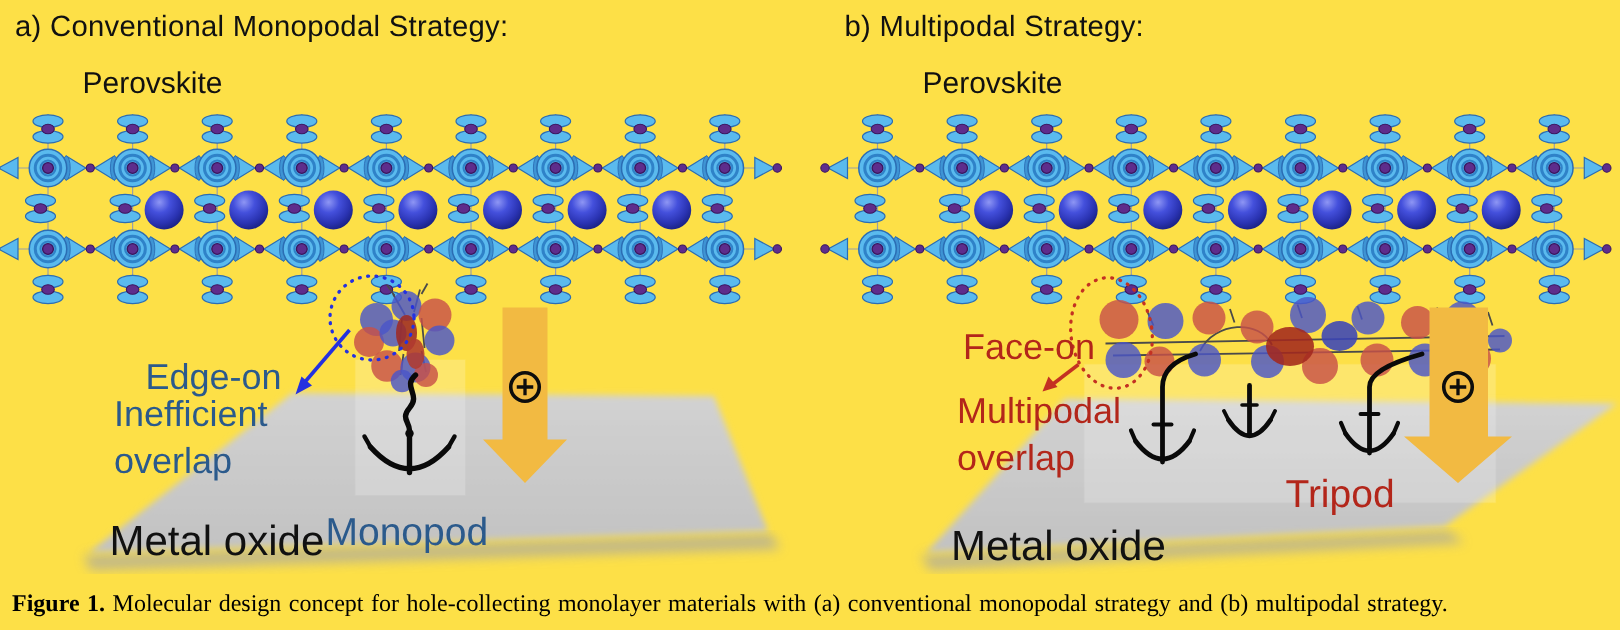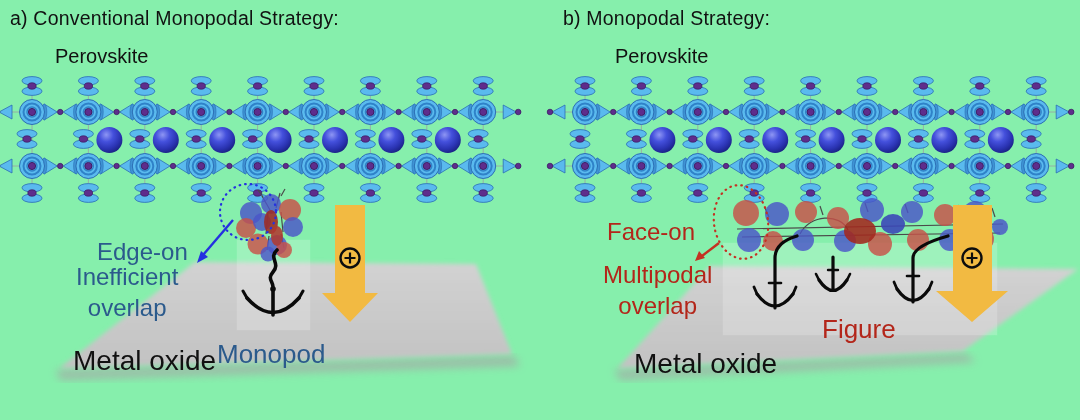--- a/index.html
+++ b/index.html
@@ -1,25 +1,25 @@
 <!DOCTYPE html>
 <html style="--label-blue: #2B5A8C; --accent-blue: #2431E0; --label-red: #B3261A; --accent-red: #C43122; --arrow-yellow: #F2BA42; --surface-gray: #C9C9C9; --cation-blue: #2E3BC8; --orbital-blue: #5ABAEE; --orbital-edge-blue: #2B6DB4; --orbital-purple: #5E2D8C; --lobe-red: #C85048; --lobe-blue: #4A55C8;"><head>
 <meta charset="utf-8">
 <style>
   html,body{margin:0;padding:0;background:#ffffff;}
-  .stage{position:relative;width:1080px;height:420px;background:#86efac;overflow:hidden;
+  .stage{position:relative;width:1080px;height:420px;background:#fde047;overflow:hidden;
          font-family:"Liberation Sans",sans-serif;}
   .stage svg{position:absolute;left:0;top:0;}
   .lbl{position:absolute;white-space:nowrap;color:#111;}
   .hdr{font-size:19.5px;letter-spacing:.2px;}
   .perov{font-size:20px;}
   .blue{color:var(--label-blue);}
-  .red{color:var(--label-red);}
+  .red{color:var(--label-red);margin-left:35px;}
   .orient{font-size:24px;}
-  .ovl{font-size:24px;line-height:31px;text-align:center;}
+  .ovl{font-size:24px;line-height:31px;}
   .anchor-lbl{font-size:26px;}
   .metal{font-size:28px;}
   .caption{position:absolute;left:8px;top:394px;width:1066px;
            font-family:"Liberation Serif",serif;font-size:16px;color:#000;
            word-spacing:1px;white-space:nowrap;}
   .caption b{font-weight:bold;}
 </style>
 </head>
 <body>
 
@@ -673,34 +673,37 @@
       <circle cx="350" cy="258" r="9.5" stroke-width="2.4"></circle>
       <path d="M344.5,258 L355.5,258 M350,252.5 L350,263.5" stroke-width="2.2"></path>
     </g>
     <g stroke="#0d0d0d" fill="none">
       <circle cx="972" cy="258" r="9.5" stroke-width="2.4"></circle>
       <path d="M966.5,258 L977.5,258 M972,252.5 L972,263.5" stroke-width="2.2"></path>
     </g>
   </svg>
 
   <div class="lbl hdr" style="left:10px;top:7px;">a) Conventional Monopodal Strategy:</div>
-  <div class="lbl hdr" style="left:563px;top:7px;">b) Monopodal Strategy:</div>
+  <div class="lbl hdr" style="left:563px;top:7px;">b) Multipodal Strategy:</div>
 
   <div class="lbl perov" style="left:55px;top:45px;">Perovskite</div>
   <div class="lbl perov" style="left:615px;top:45px;">Perovskite</div>
 
   <div class="lbl orient blue" style="left:97px;top:221px;margin-top:17px;">Edge-on</div>
   <div class="lbl ovl blue" style="left:76px;top:261px;">
     <span style="display:block;">Inefficient</span>
     <span style="display:block;">overlap</span>
   </div>
   <div class="lbl anchor-lbl blue" style="left:217px;top:339px;">Monopod</div>
   <div class="lbl metal" style="left:73px;top:345px;">Metal oxide</div>
 
   <div class="lbl orient red" style="left:607px;top:218px;">Face-on</div>
   <div class="lbl ovl red" style="left:603px;top:259px;">
     <span style="display:block;">Multipodal</span>
     <span style="display:block;">overlap</span>
   </div>
-  <div class="lbl anchor-lbl red" style="left:822px;top:314px;">Figure</div>
+  <div class="lbl anchor-lbl red" style="left:822px;top:314px;">Tripod</div>
   <div class="lbl metal" style="left:634px;top:348px;">Metal oxide</div>
 
+  <div class="caption">
+    <b>Figure 1.</b><span> Molecular design concept for hole-collecting monolayer materials with (a) conventional monopodal strategy and (b) multipodal strategy.</span>
+  </div>
 </div>
 
 </body></html>

